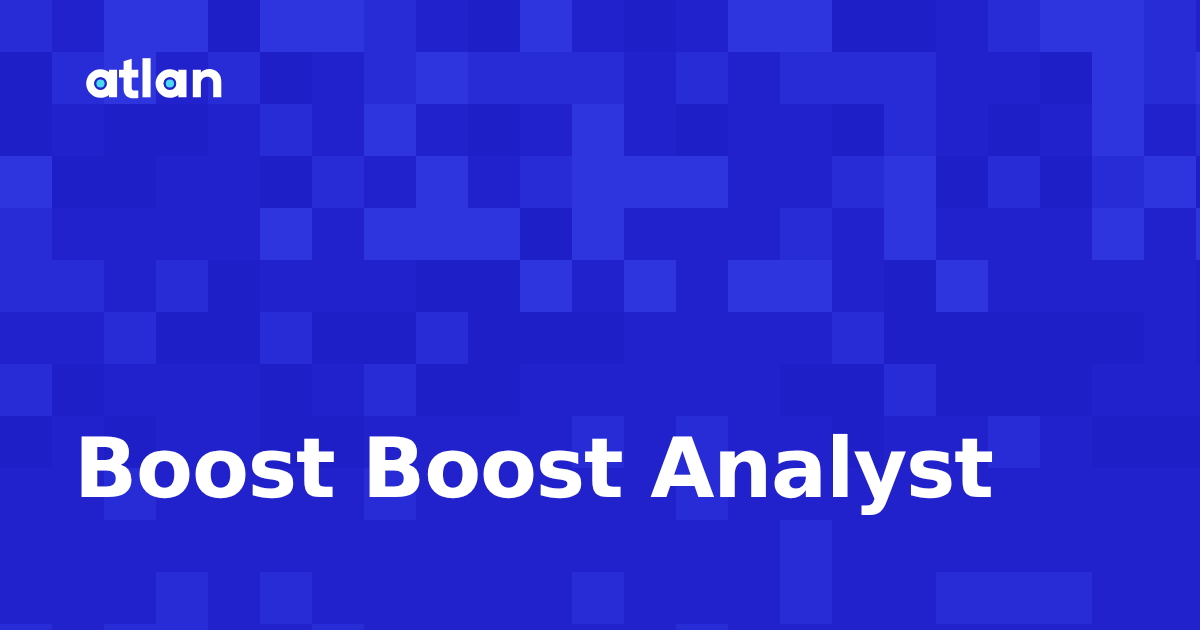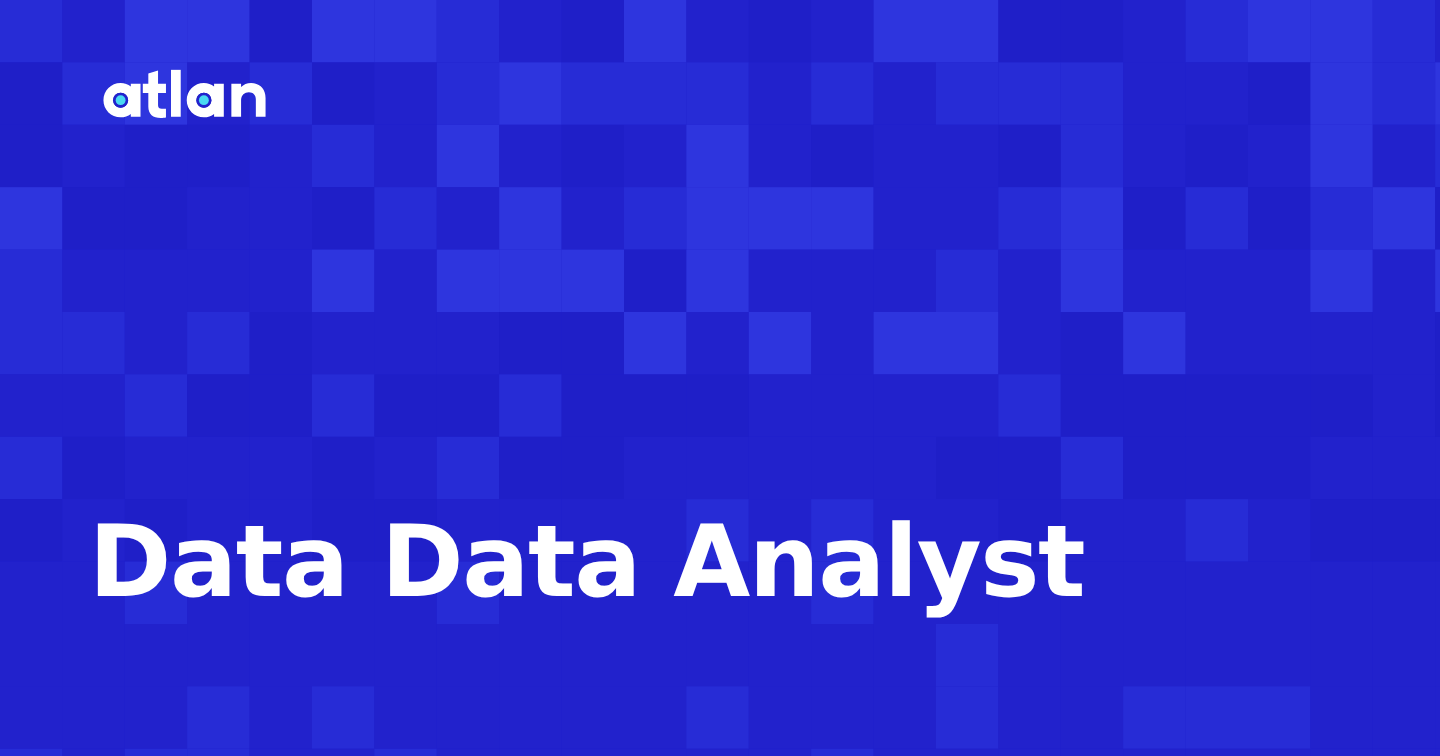--- a/index.html
+++ b/index.html
@@ -399,19 +399,19 @@
         <path d="M91.9 12.2c-7.9 0-14.3 6.4-14.3 14.3s6.4 14.3 14.3 14.3c3.3 0 6.2-1.1 8.5-2.9v2.4h8.1V12.7h-8.1v2.4c-2.3-1.8-5.2-2.9-8.5-2.9zm0 8.1c3.4 0 6.2 2.8 6.2 6.2s-2.8 6.2-6.2 6.2-6.2-2.8-6.2-6.2 2.8-6.2 6.2-6.2z" fill="#ffffff"></path>
         <circle cx="91.9" cy="26.5" r="6.3" fill="#2222cc"></circle>
         <circle cx="91.9" cy="26.5" r="4.1" fill="#4ad9f2"></circle>
 
         <path d="M114.8 12.7h8.1v2.9c2-2.2 4.9-3.5 8.4-3.5 7 0 12 4.9 12 12.5v15.7h-8.1V25.9c0-3.8-2.3-6.1-5.8-6.1s-6.5 2.5-6.5 6.6v13.9h-8.1V12.7z" fill="#ffffff"></path>
       </svg>
 
     </div>
 
     <h1 id="headline">
-      <span class="hl-line">Data Data Analyst</span>
+      <span class="hl-line">Boost Boost Analyst</span>
       
       
     </h1>
 
   </div>
 </div>
 
 </body></html>

